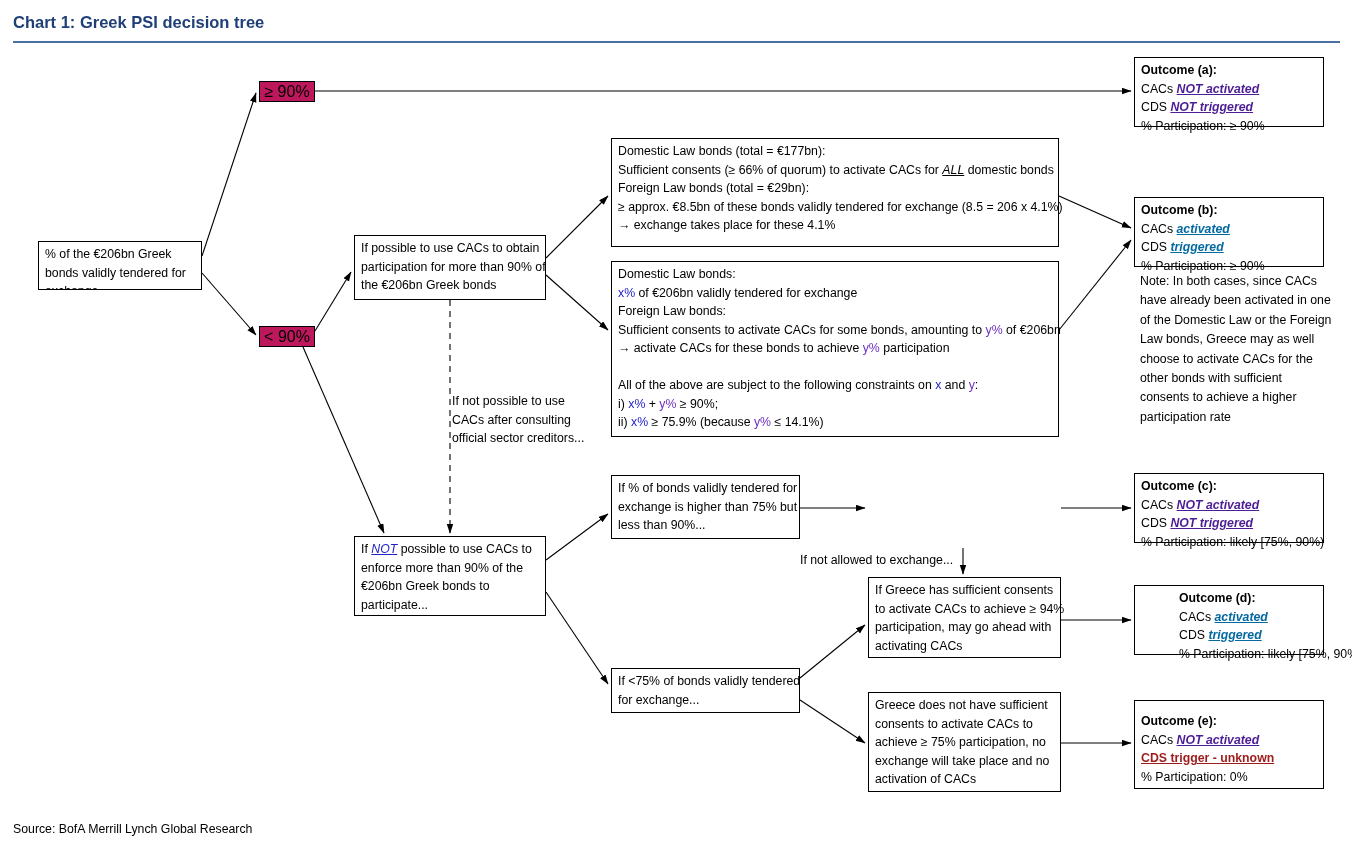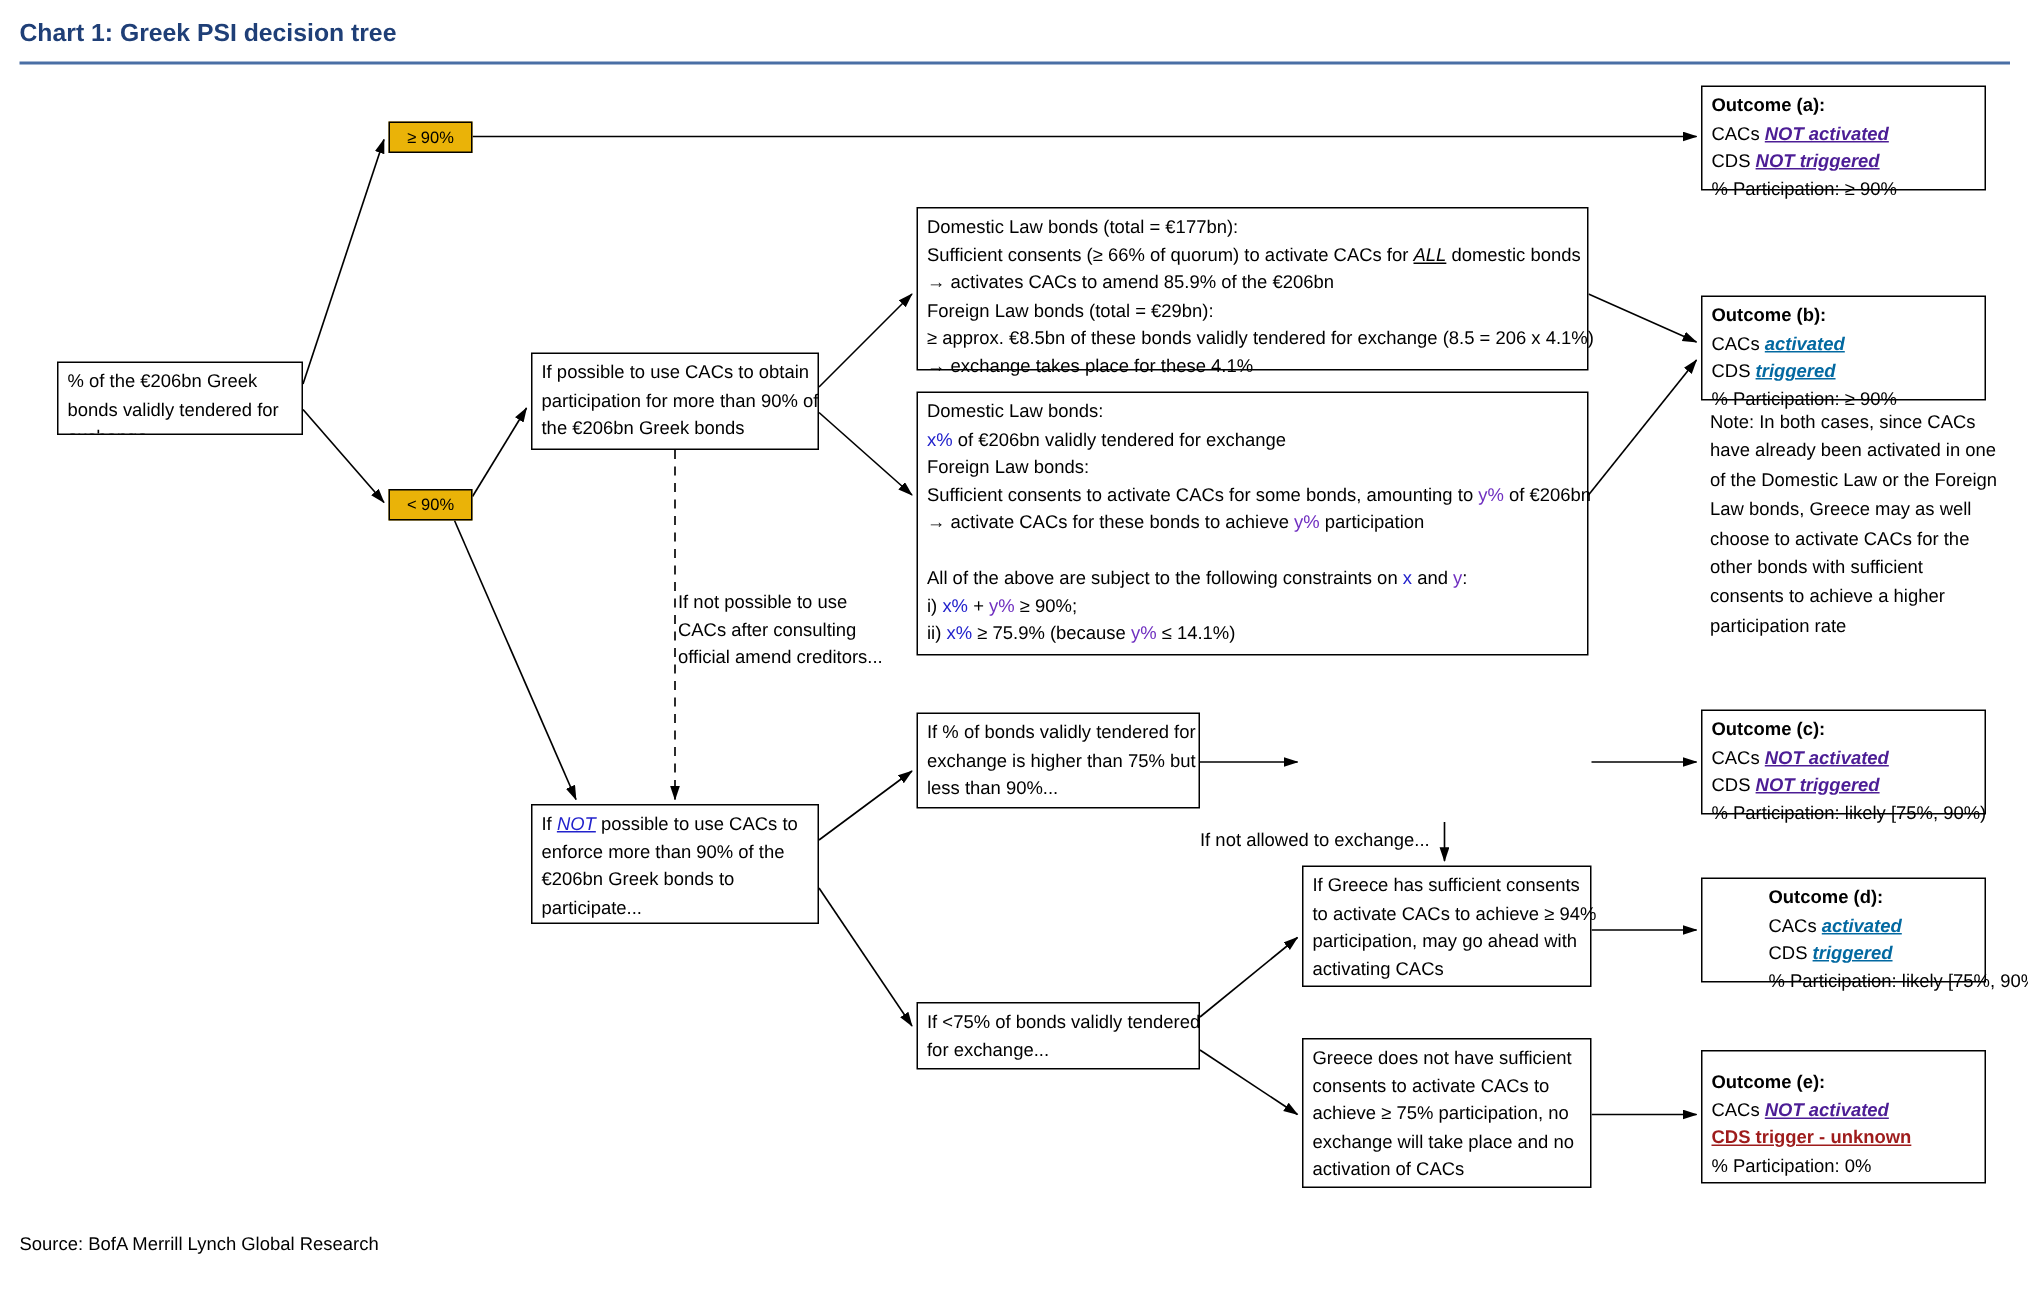--- a/index.html
+++ b/index.html
@@ -26,22 +26,22 @@
   .node{
     position:absolute;box-sizing:border-box;
     border:1px solid #000000;background:#ffffff;
     font-size:12.3px;line-height:18.6px;
     padding:3px 5px 3px 6px;
     overflow:visible;
   }
   .node.clip{overflow:hidden;}
   .pill{
     position:absolute;box-sizing:border-box;
-    border:1px solid #000000;background:#eab308;
-    font-size:11px;line-height:16px;
+    border:1px solid #000000;background:#be185d;
+    font-size:16px;line-height:16px;
     text-align:center;
     display:flex;align-items:center;justify-content:center;
   }
   .floatlabel{
     position:absolute;font-size:12.3px;line-height:18.6px;
     background:transparent;color:#000;
   }
   .note{
     position:absolute;font-size:12.3px;line-height:19.4px;color:#000;
   }
@@ -157,27 +157,26 @@
   <div class="node" id="not-possible-node">
     <div class="row"><span>If </span><span class="blue-ul-i">NOT</span><span> possible to use CACs to</span></div>
     <div class="row">enforce more than 90% of the</div>
     <div class="row">€206bn Greek bonds to</div>
     <div class="row">participate...</div>
   </div>
 
   <div class="floatlabel" id="dashed-label">
     <div>If not possible to use</div>
     <div>CACs after consulting</div>
-    <div>official amend creditors...</div>
+    <div>official sector creditors...</div>
   </div>
 
   <div class="node" id="domestic-node">
     <div class="row">Domestic Law bonds (total = €177bn):</div>
     <div class="row"><span>Sufficient consents (≥ 66% of quorum) to activate CACs for </span><span class="ul-i">ALL</span><span> domestic bonds</span></div>
-    <div class="row">→ activates CACs to amend 85.9% of the €206bn</div>
     <div class="row">Foreign Law bonds (total = €29bn):</div>
     <div class="row">≥ approx. €8.5bn of these bonds validly tendered for exchange (8.5 = 206 x 4.1%)</div>
     <div class="row">→ exchange takes place for these 4.1%</div>
   </div>
 
   <div class="node" id="xy-node">
     <div class="row">Domestic Law bonds:</div>
     <div class="row"><span class="blue">x%</span><span> of €206bn validly tendered for exchange</span></div>
     <div class="row">Foreign Law bonds:</div>
     <div class="row"><span>Sufficient consents to activate CACs for some bonds, amounting to </span><span class="violet">y%</span><span> of €206bn</span></div>

